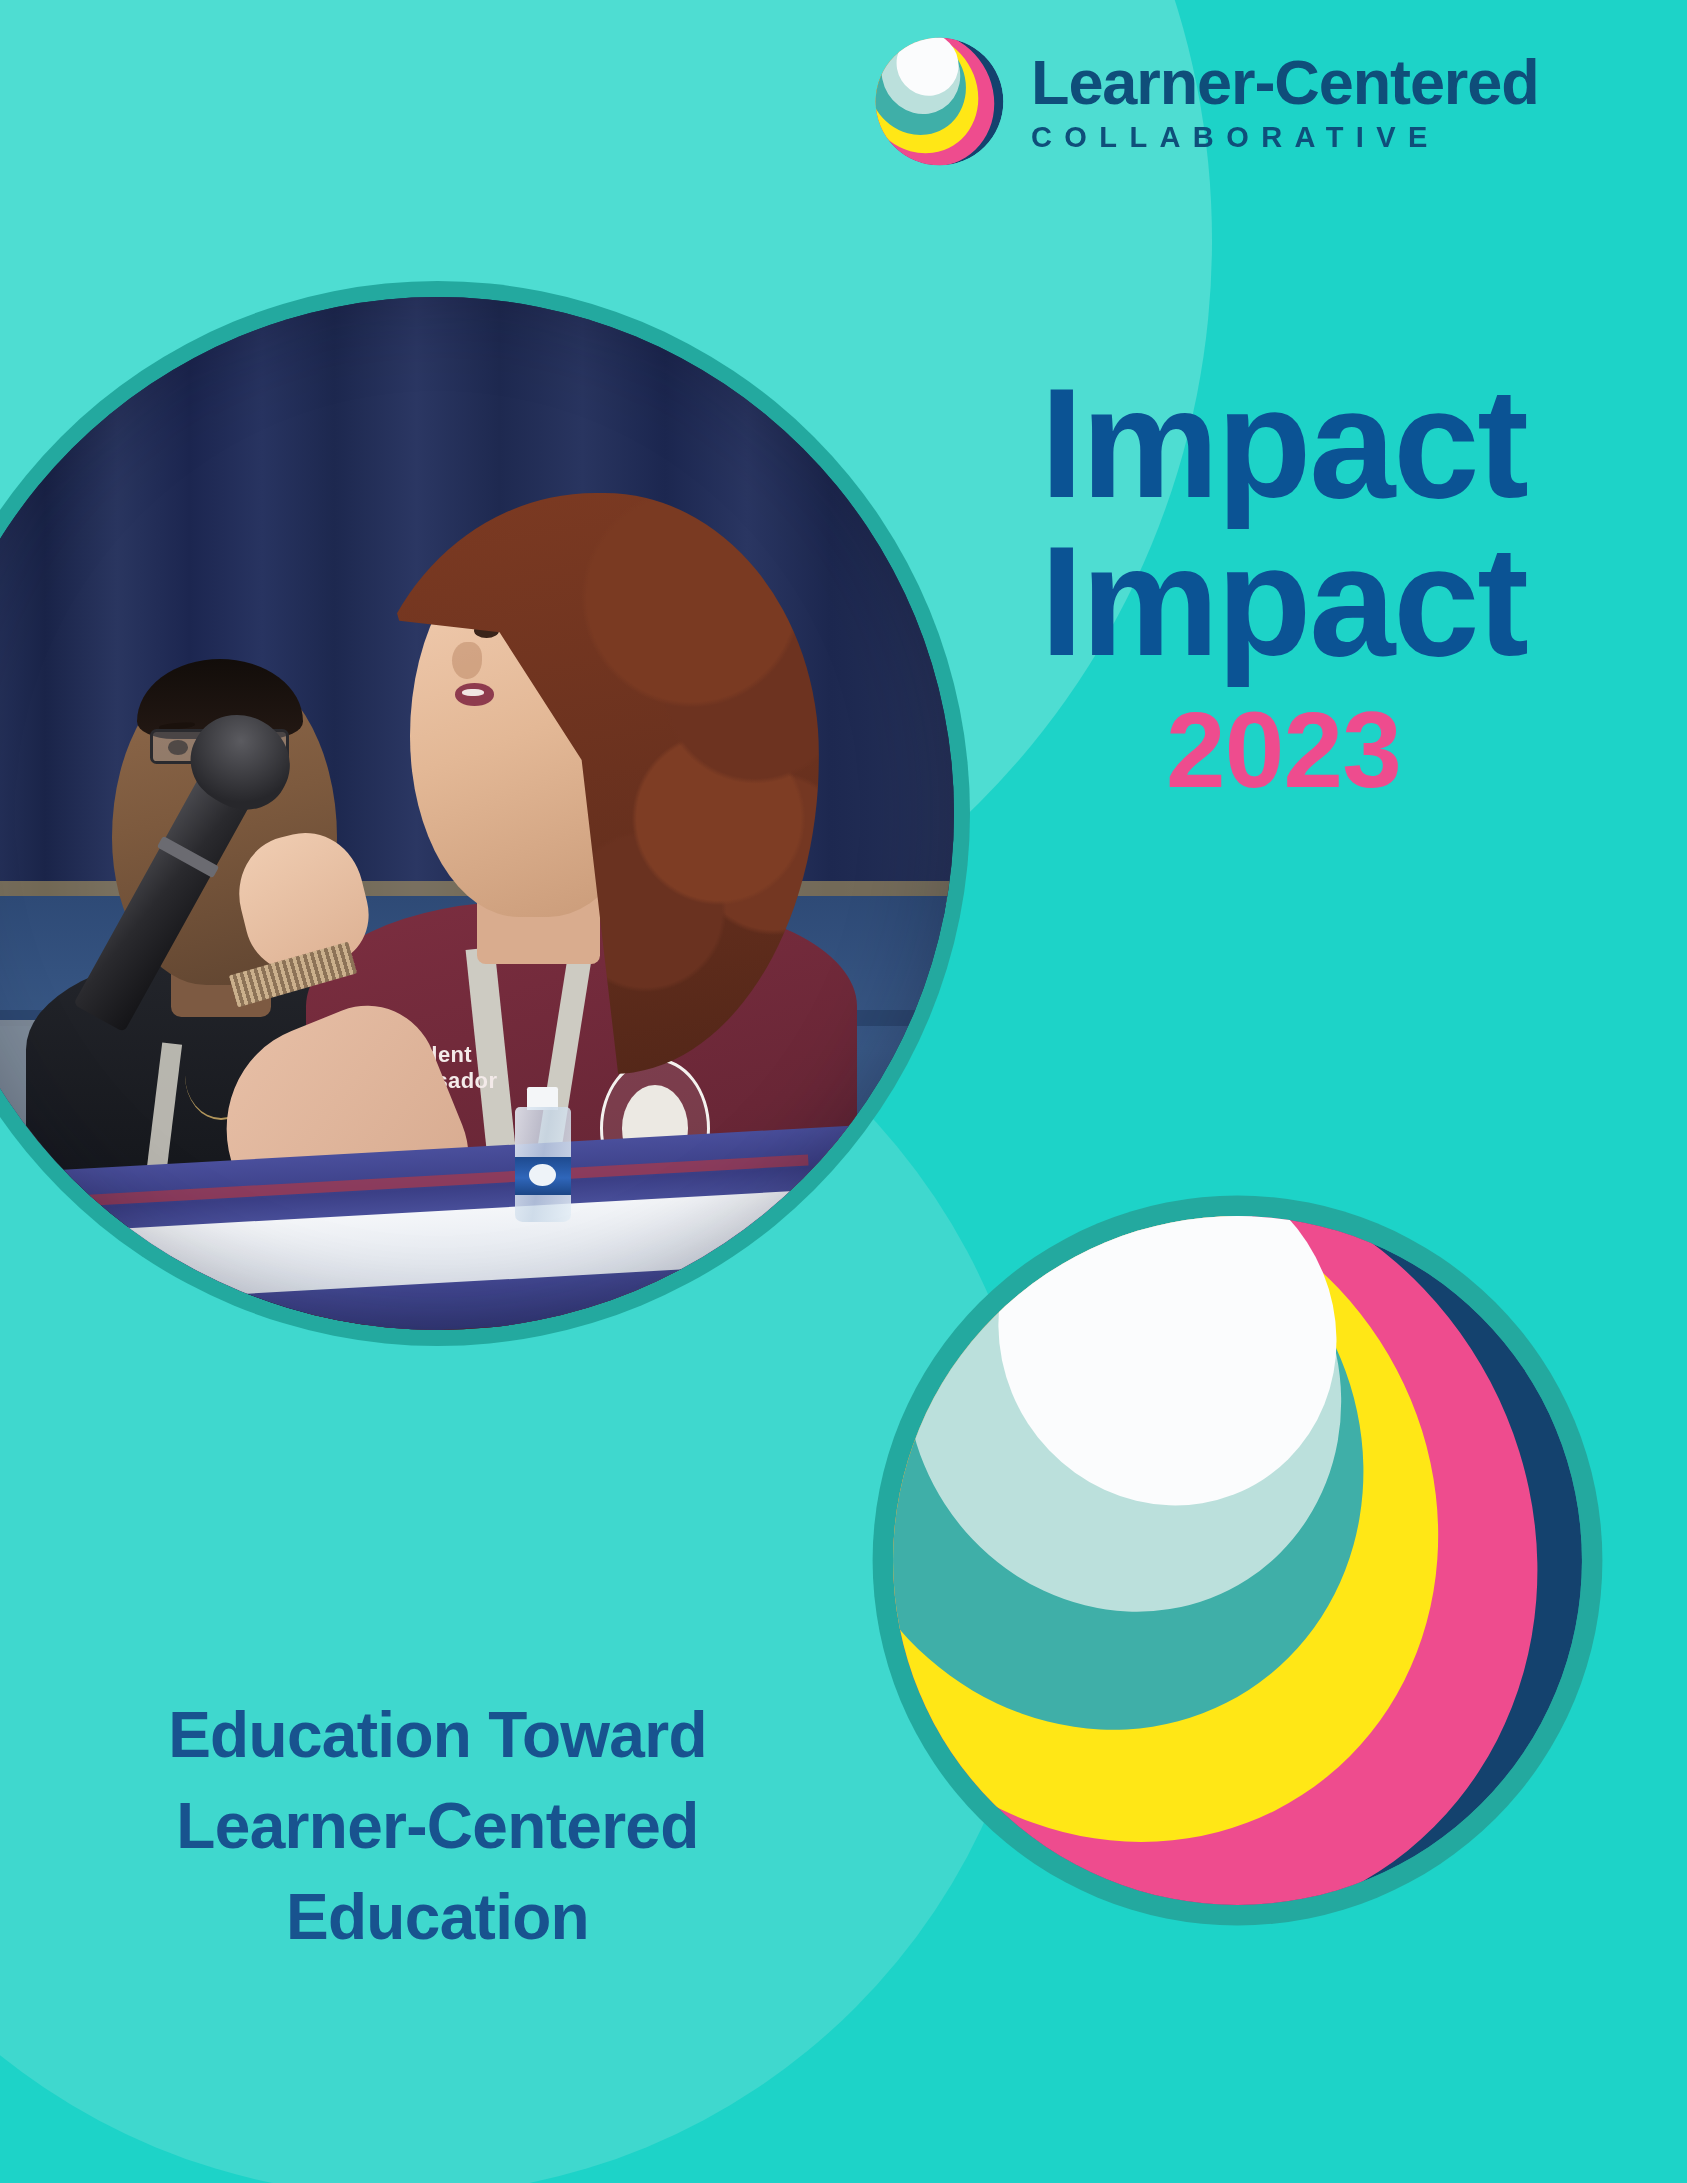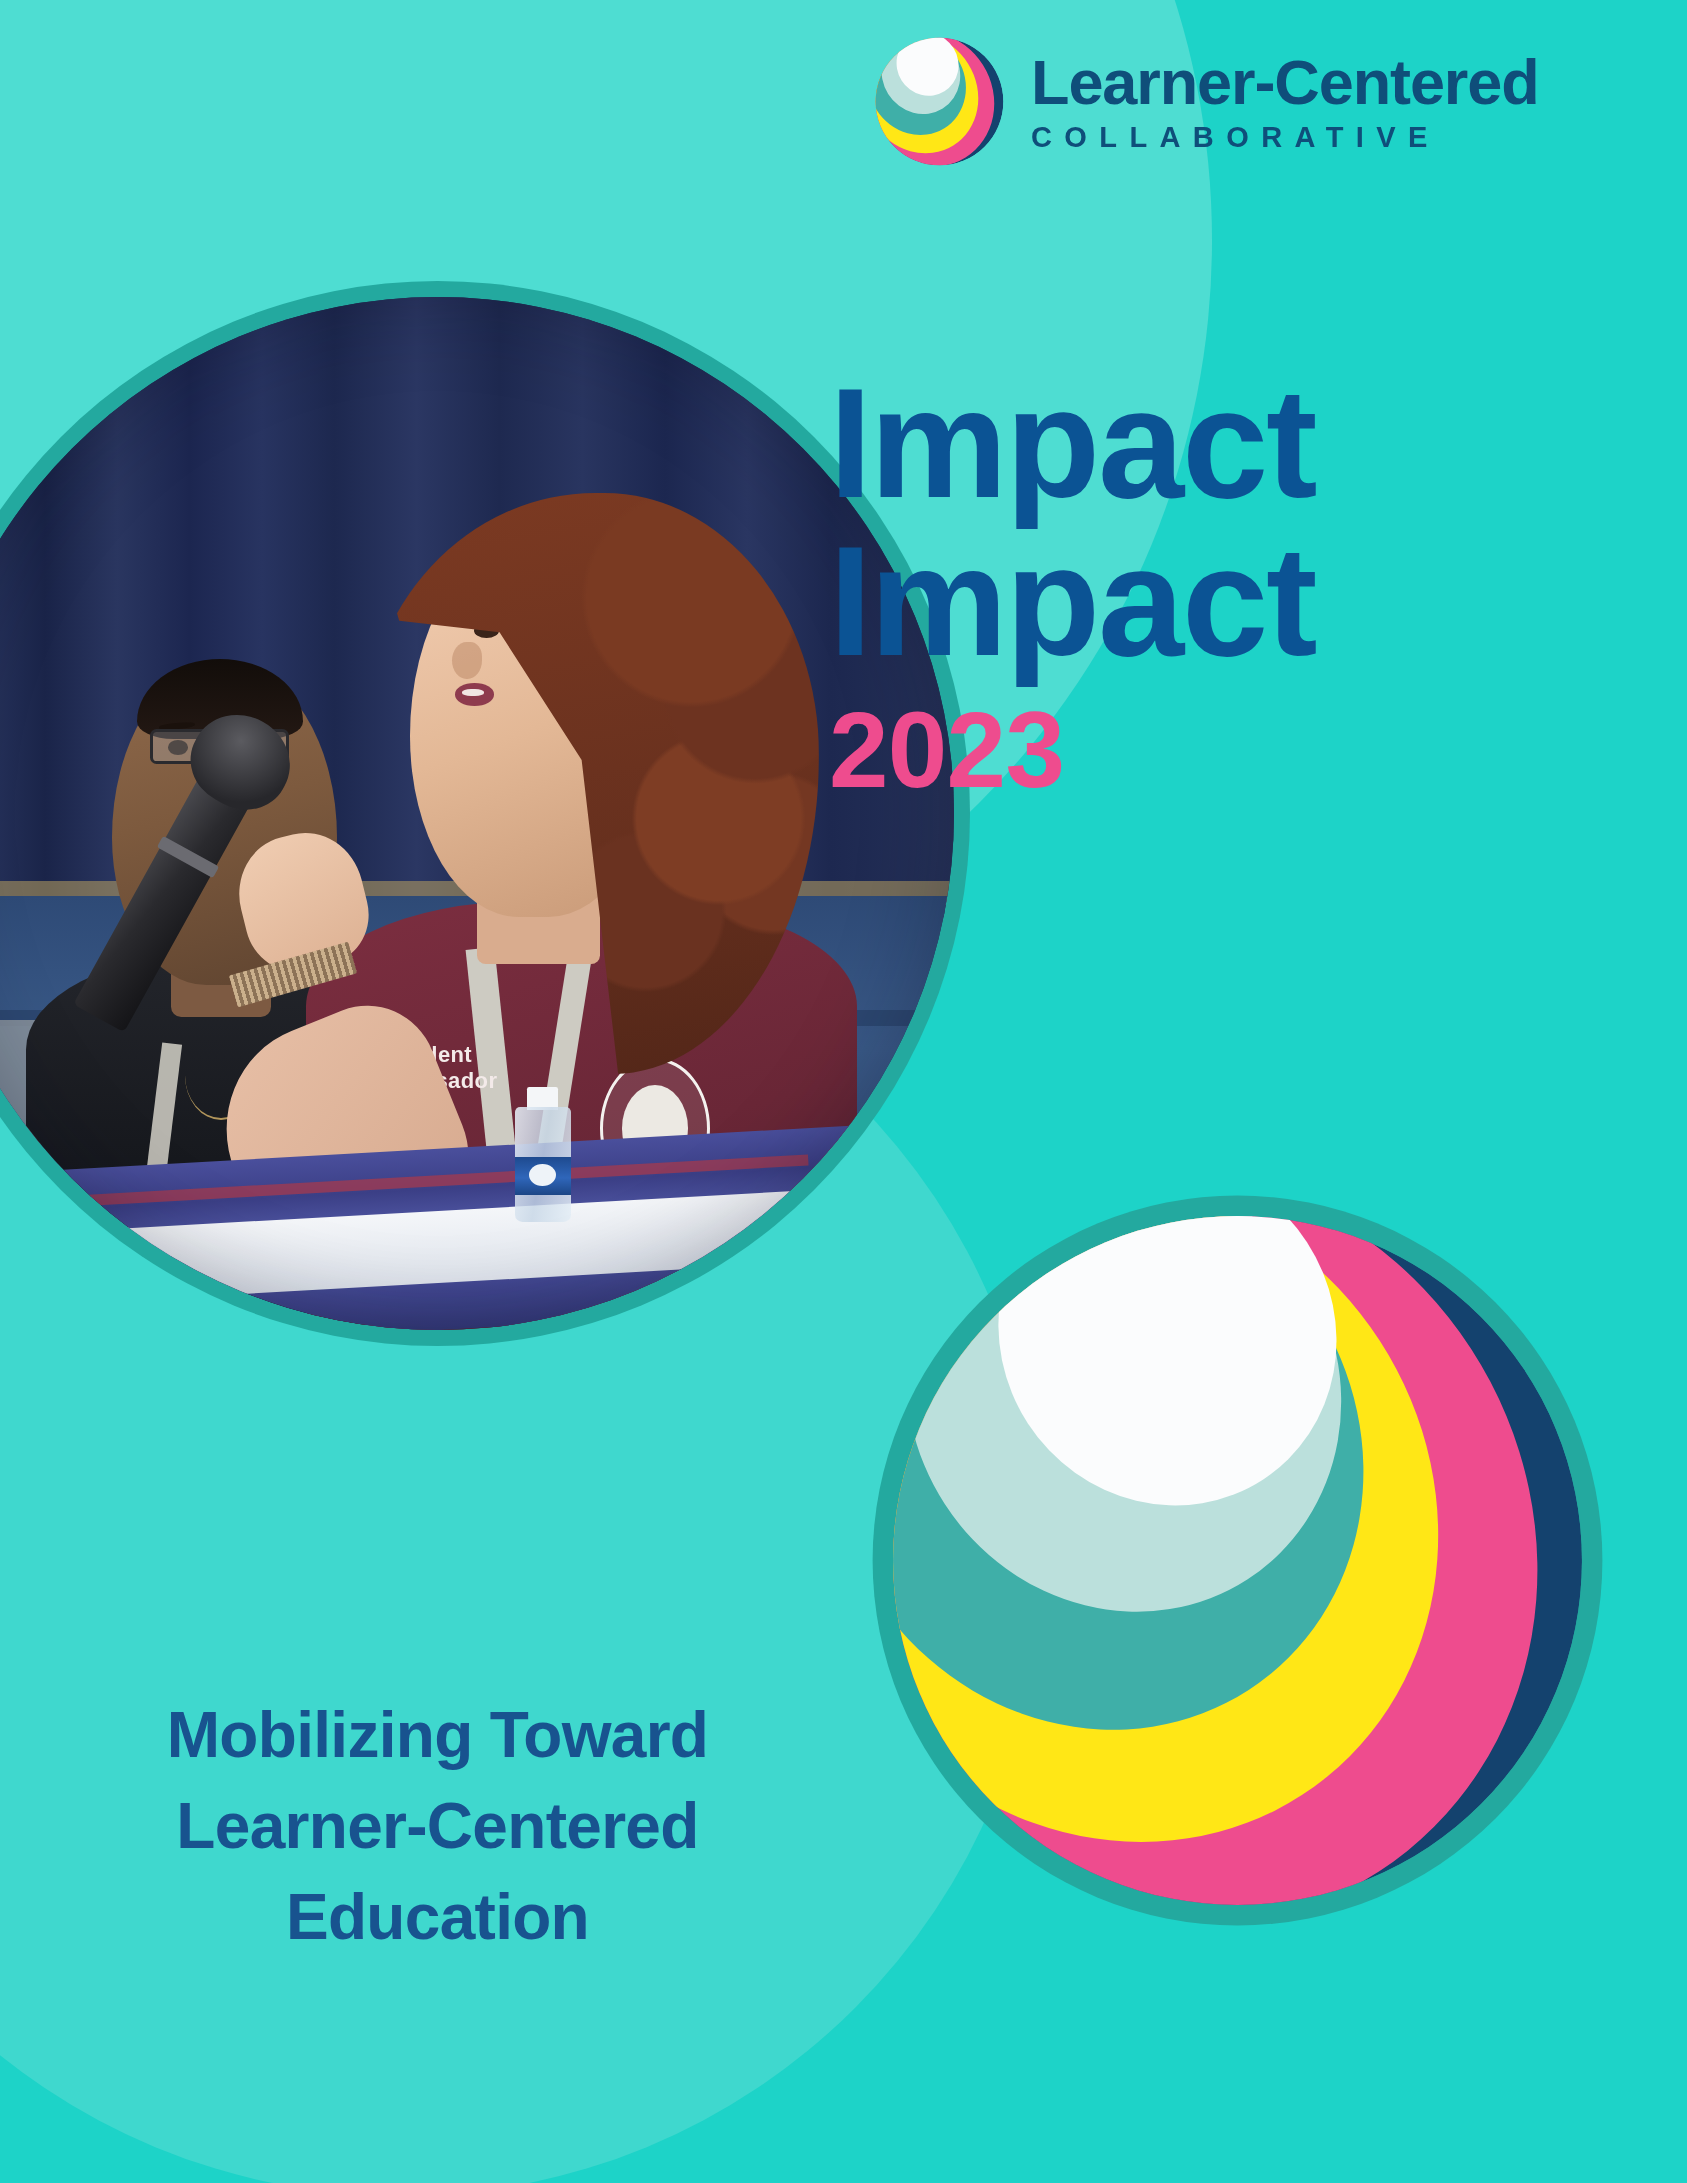--- a/index.html
+++ b/index.html
@@ -338,23 +338,23 @@
   .photo-vignette {
     position:absolute; inset:0;
     border-radius:50%;
     box-shadow:inset 0 0 88px rgba(10,16,34,.28);
     pointer-events:none;
   }
 
   
   .headline {
     position:absolute;
-    left:829px; top:365px;
+    left:897px; top:365px;
     width:773px;
-    text-align:left;
+    text-align:center;
   }
   .headline-line {
     font-size:155px;
     font-weight:bold;
     color:#0B5394;
     line-height:1.02;
     letter-spacing:-2.2px;
     white-space:nowrap;
   }
   .headline-year {
@@ -517,19 +517,19 @@
         <ellipse cx="212" cy="250" rx="248" ry="266" transform="rotate(-33 212 250)" fill="#EE4C8E"></ellipse>
         <ellipse cx="178" cy="226" rx="214" ry="232" transform="rotate(-33 178 226)" fill="#FFE716"></ellipse>
         <ellipse cx="162" cy="186" rx="180" ry="194" transform="rotate(-33 162 186)" fill="#3FAFA8"></ellipse>
         <ellipse cx="182" cy="142" rx="146" ry="156" transform="rotate(-33 182 142)" fill="#BBE0DC"></ellipse>
         <ellipse cx="212" cy="104" rx="114" ry="120" transform="rotate(-33 212 104)" fill="#FBFCFD"></ellipse>
       </g>
     </svg>
   </div>
 
   <div class="subtitle">
-    <span>Mobilizing Toward</span>
+    <span>Education Toward</span>
     <span>Learner-Centered</span>
     <span>Education</span>
   </div>
 
 </div>
 
 
 </body></html>

